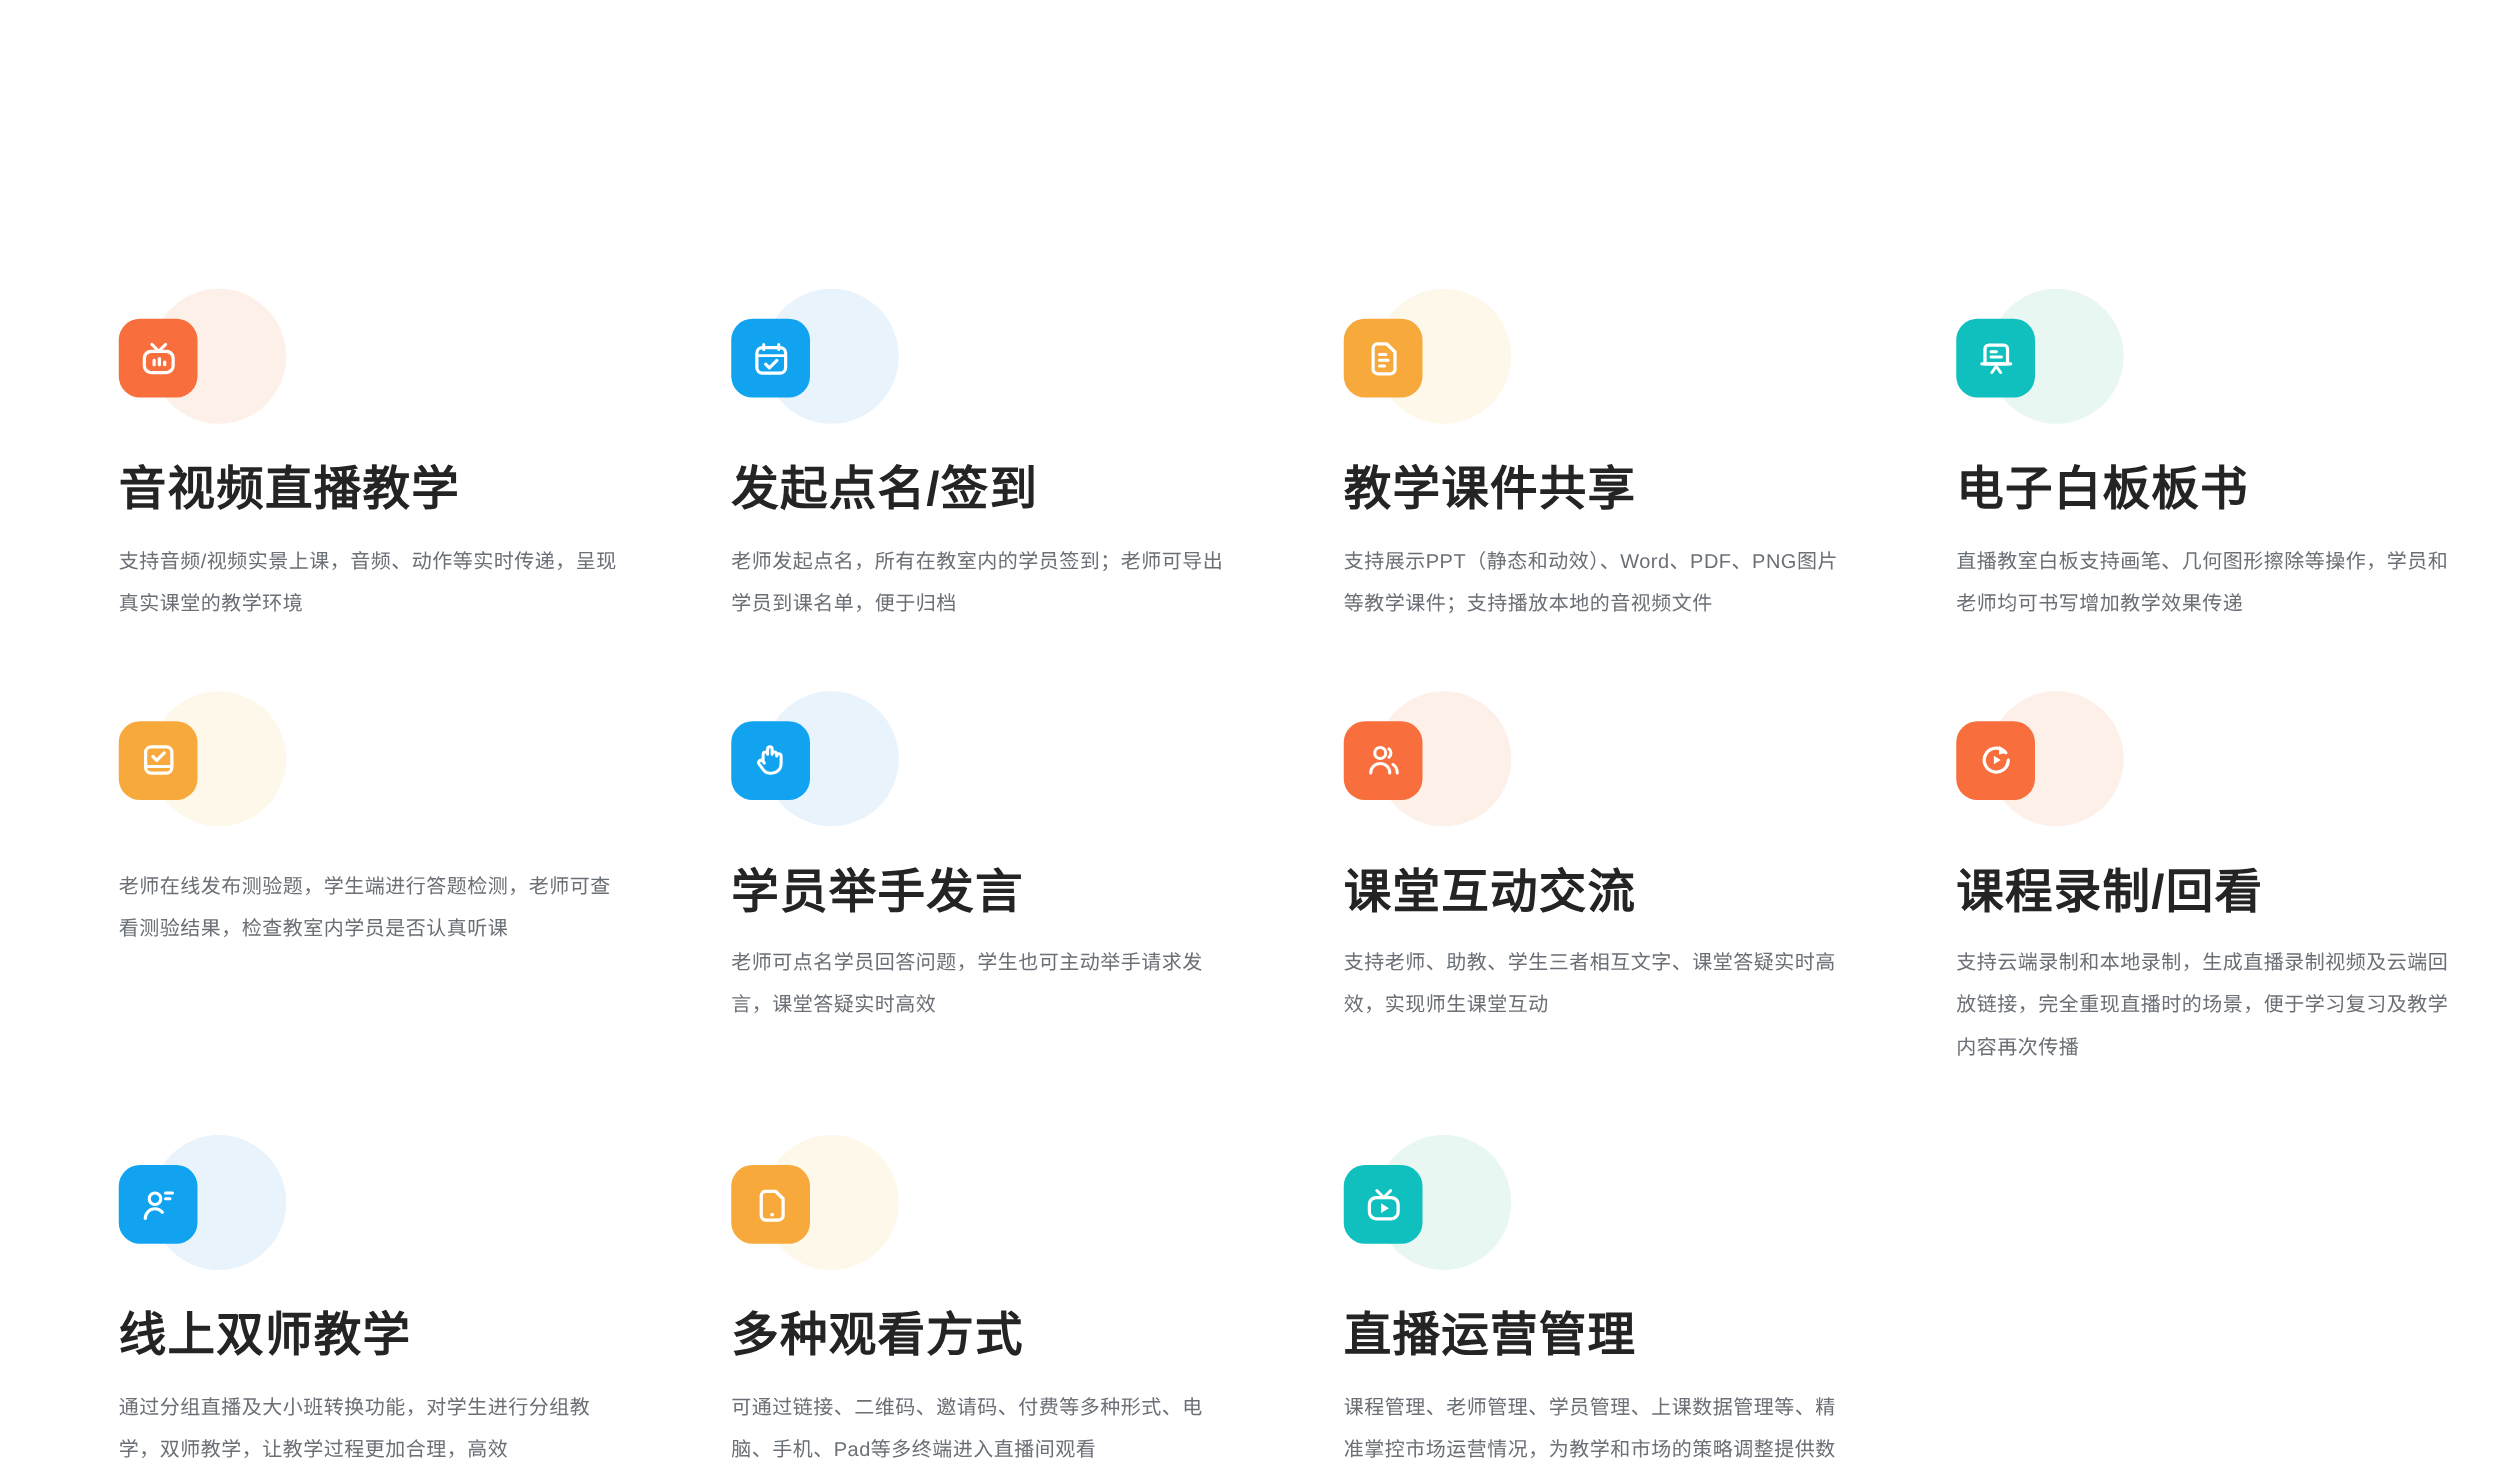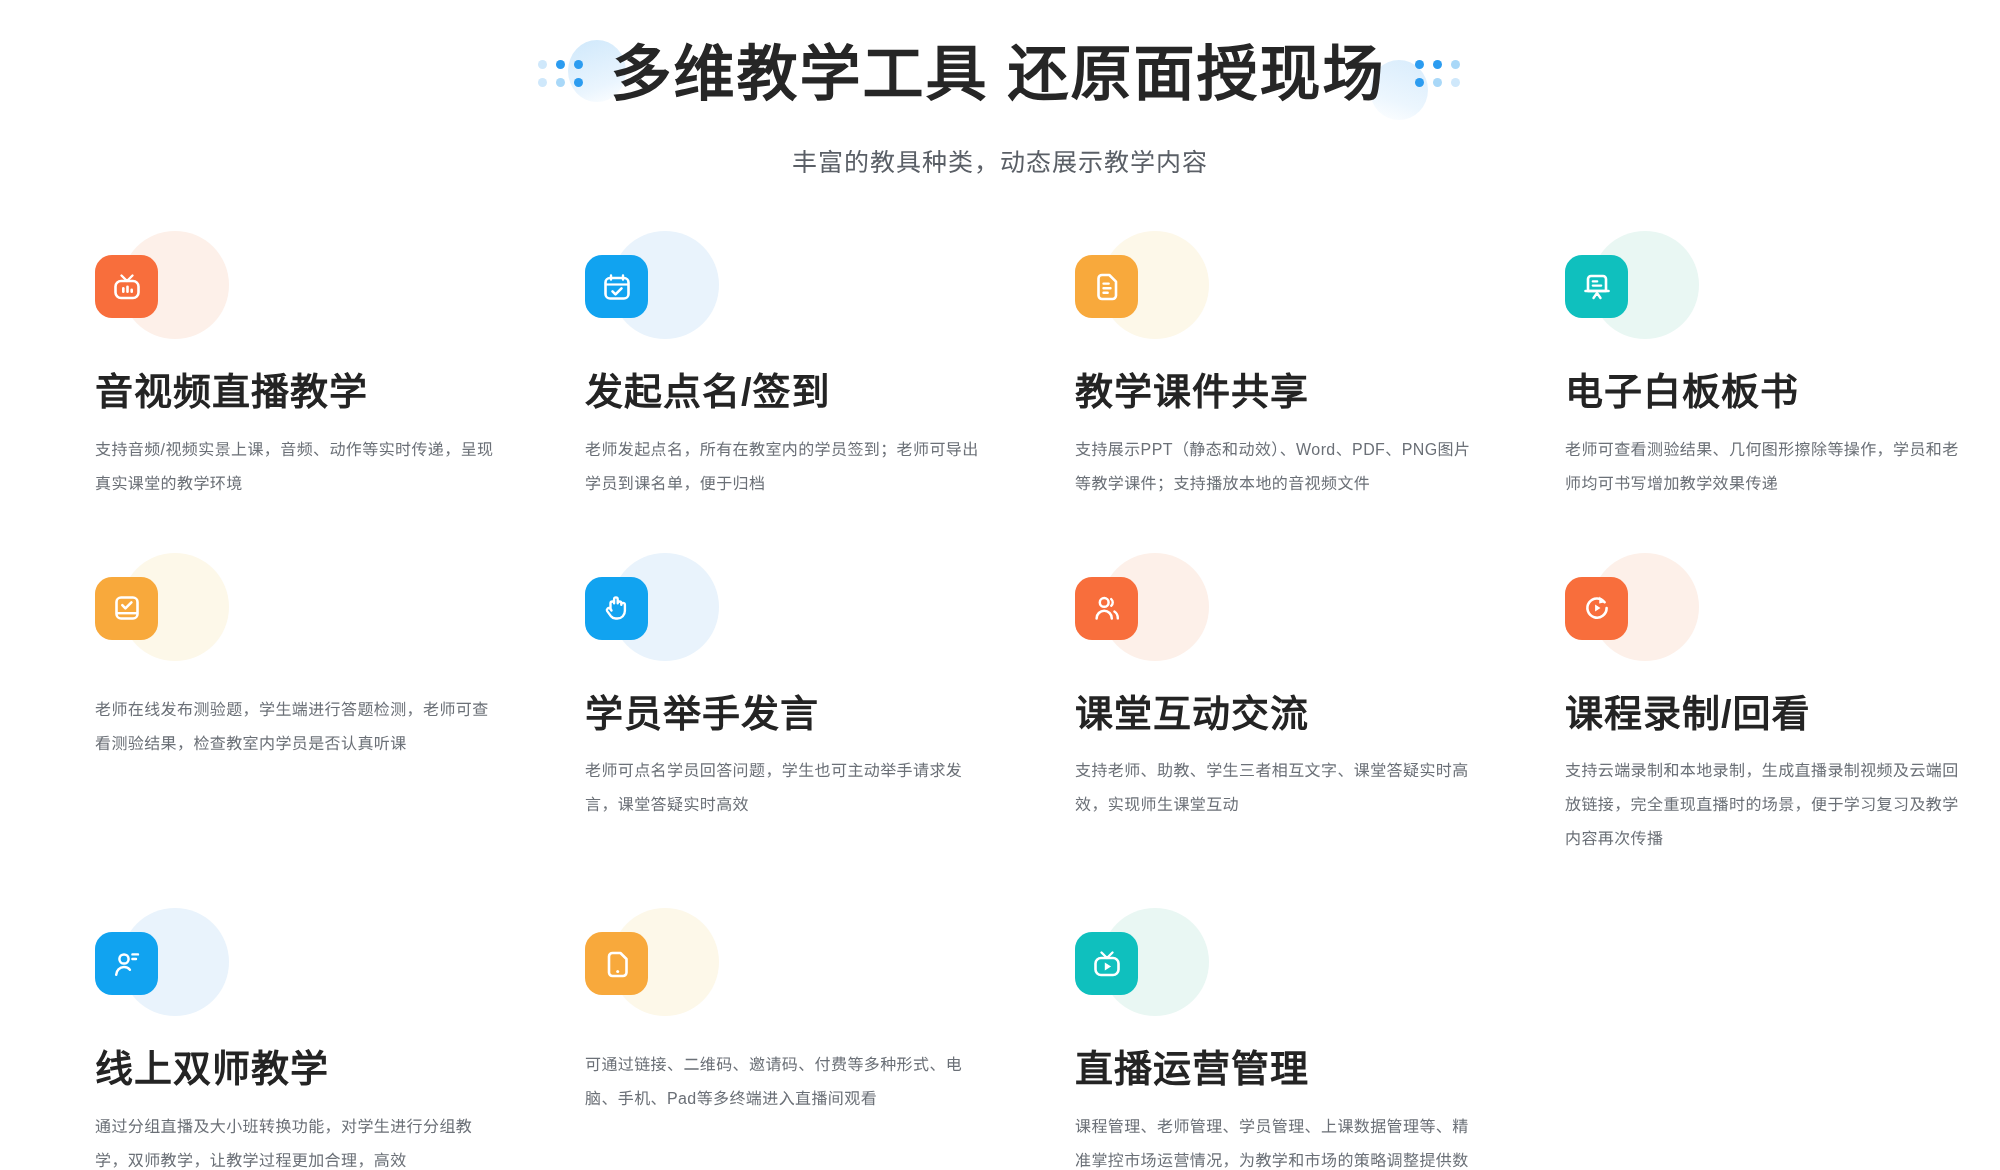--- a/index.html
+++ b/index.html
@@ -152,44 +152,20 @@
     color: #6b7077;
     letter-spacing: 0.4px;
     max-width: 400px;
   }
 </style>
 </head>
 <body>
 
 <div class="page">
 
-  <div class="header">
-    <div class="title-row">
-      <span class="blob-title b-left"></span>
-      <span class="blob-title b-right"></span>
-      <span class="dots left">
-        <i class="pale2"></i>
-          <i></i>
-          <i></i>
-          <i class="pale2"></i>
-          <i class="pale"></i>
-          <i></i>
-      </span>
-      <h1 class="title-text">多维教学工具 还原面授现场</h1>
-      <span class="dots right">
-        <i></i>
-          <i></i>
-          <i class="pale"></i>
-          <i></i>
-          <i class="pale"></i>
-          <i class="pale2"></i>
-      </span>
-    </div>
-    <div class="subtitle">丰富的教具种类，动态展示教学内容</div>
-  </div>
 
   <div class="grid">
 
     <div class="card">
       <div class="icon-wrap">
         <span class="blob" style="background:#FDF0E9"></span>
         <span class="icon-tile" style="background:#F86E3C">
           <svg width="36" height="36" viewBox="0 0 36 36" fill="none">
             <path d="M12.5 6.5L18 12M23.5 6.5L18 12" stroke="#fff" stroke-width="2.4" stroke-linecap="round"></path>
             <rect x="6.5" y="12" width="23" height="17" rx="5.5" stroke="#fff" stroke-width="2.6"></rect>
@@ -239,21 +215,21 @@
         <span class="icon-tile" style="background:#0FC0BE">
           <svg width="36" height="36" viewBox="0 0 36 36" fill="none">
             <path d="M9 10a3 3 0 013-3h12a3 3 0 013 3v12H9V10z" stroke="#fff" stroke-width="2.6" stroke-linejoin="round"></path>
             <path d="M13.8 12.4h4.4M13.8 16.6h8.4" stroke="#fff" stroke-width="2.3" stroke-linecap="round"></path>
             <path d="M6.5 22h23" stroke="#fff" stroke-width="2.6" stroke-linecap="round"></path>
             <path d="M14.5 29l3.5-5 3.5 5" stroke="#fff" stroke-width="2.4" stroke-linecap="round" stroke-linejoin="round"></path>
           </svg>
         </span>
       </div>
       <h3 class="card-title">电子白板板书</h3>
-      <p class="card-desc">老师可查看测验结果、几何图形擦除等操作，学员和老师均可书写增加教学效果传递</p>
+      <p class="card-desc">直播教室白板支持画笔、几何图形擦除等操作，学员和老师均可书写增加教学效果传递</p>
     </div>
 
 
     <div class="card">
       <div class="icon-wrap">
         <span class="blob" style="background:#FDF8E9"></span>
         <span class="icon-tile" style="background:#F8A93C">
           <svg width="36" height="36" viewBox="0 0 36 36" fill="none">
             <rect x="7.5" y="7.5" width="21" height="21" rx="4.5" stroke="#fff" stroke-width="2.6"></rect>
             <path d="M7.8 23.2h20.4" stroke="#fff" stroke-width="2.4"></path>
@@ -325,20 +301,21 @@
     <div class="card">
       <div class="icon-wrap">
         <span class="blob" style="background:#FDF8E9"></span>
         <span class="icon-tile" style="background:#F8A93C">
           <svg width="36" height="36" viewBox="0 0 36 36" fill="none">
             <path d="M10 10.5A3.5 3.5 0 0113.5 7h7.9l6.1 6v13.5A3.5 3.5 0 0124 30h-10.5a3.5 3.5 0 01-3.5-3.5v-16z" stroke="#fff" stroke-width="2.6" stroke-linejoin="round"></path>
             <circle cx="18.7" cy="25.6" r="1.5" fill="#fff"></circle>
           </svg>
         </span>
       </div>
+      <h3 class="card-title">多种观看方式</h3>
       <p class="card-desc">可通过链接、二维码、邀请码、付费等多种形式、电脑、手机、Pad等多终端进入直播间观看</p>
     </div>
 
     <div class="card">
       <div class="icon-wrap">
         <span class="blob" style="background:#E9F7F3"></span>
         <span class="icon-tile" style="background:#0FC0BE">
           <svg width="36" height="36" viewBox="0 0 36 36" fill="none">
             <path d="M12.5 6.5L18 12M23.5 6.5L18 12" stroke="#fff" stroke-width="2.4" stroke-linecap="round"></path>
             <rect x="6.5" y="12" width="23" height="17" rx="5.5" stroke="#fff" stroke-width="2.6"></rect>

